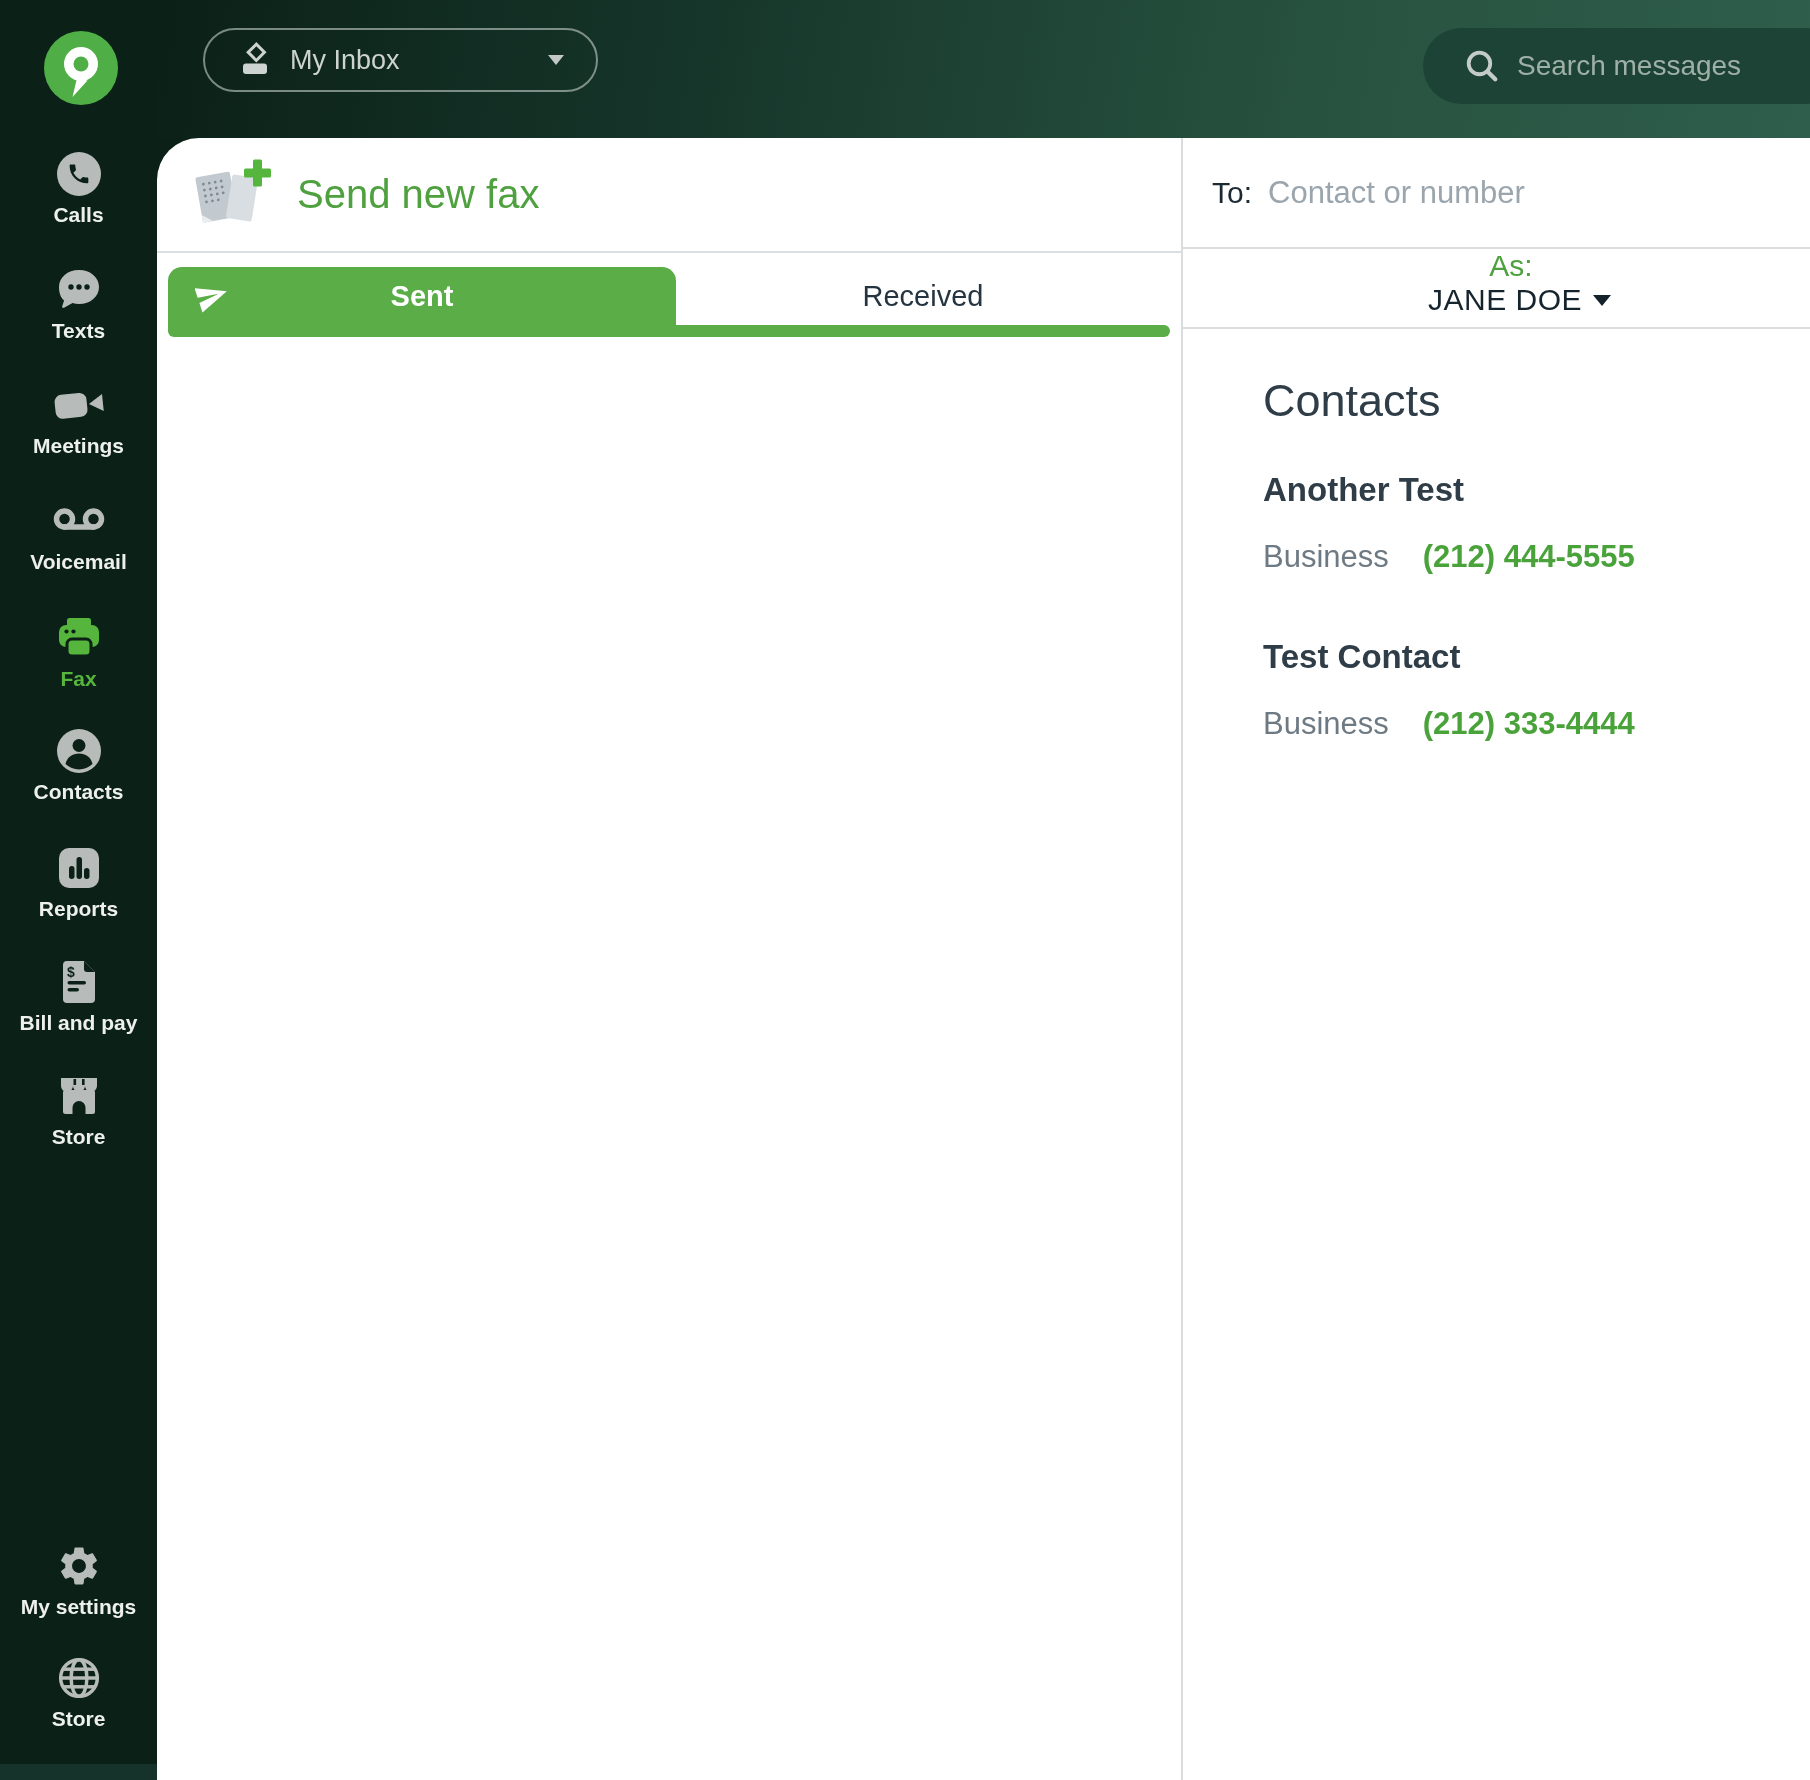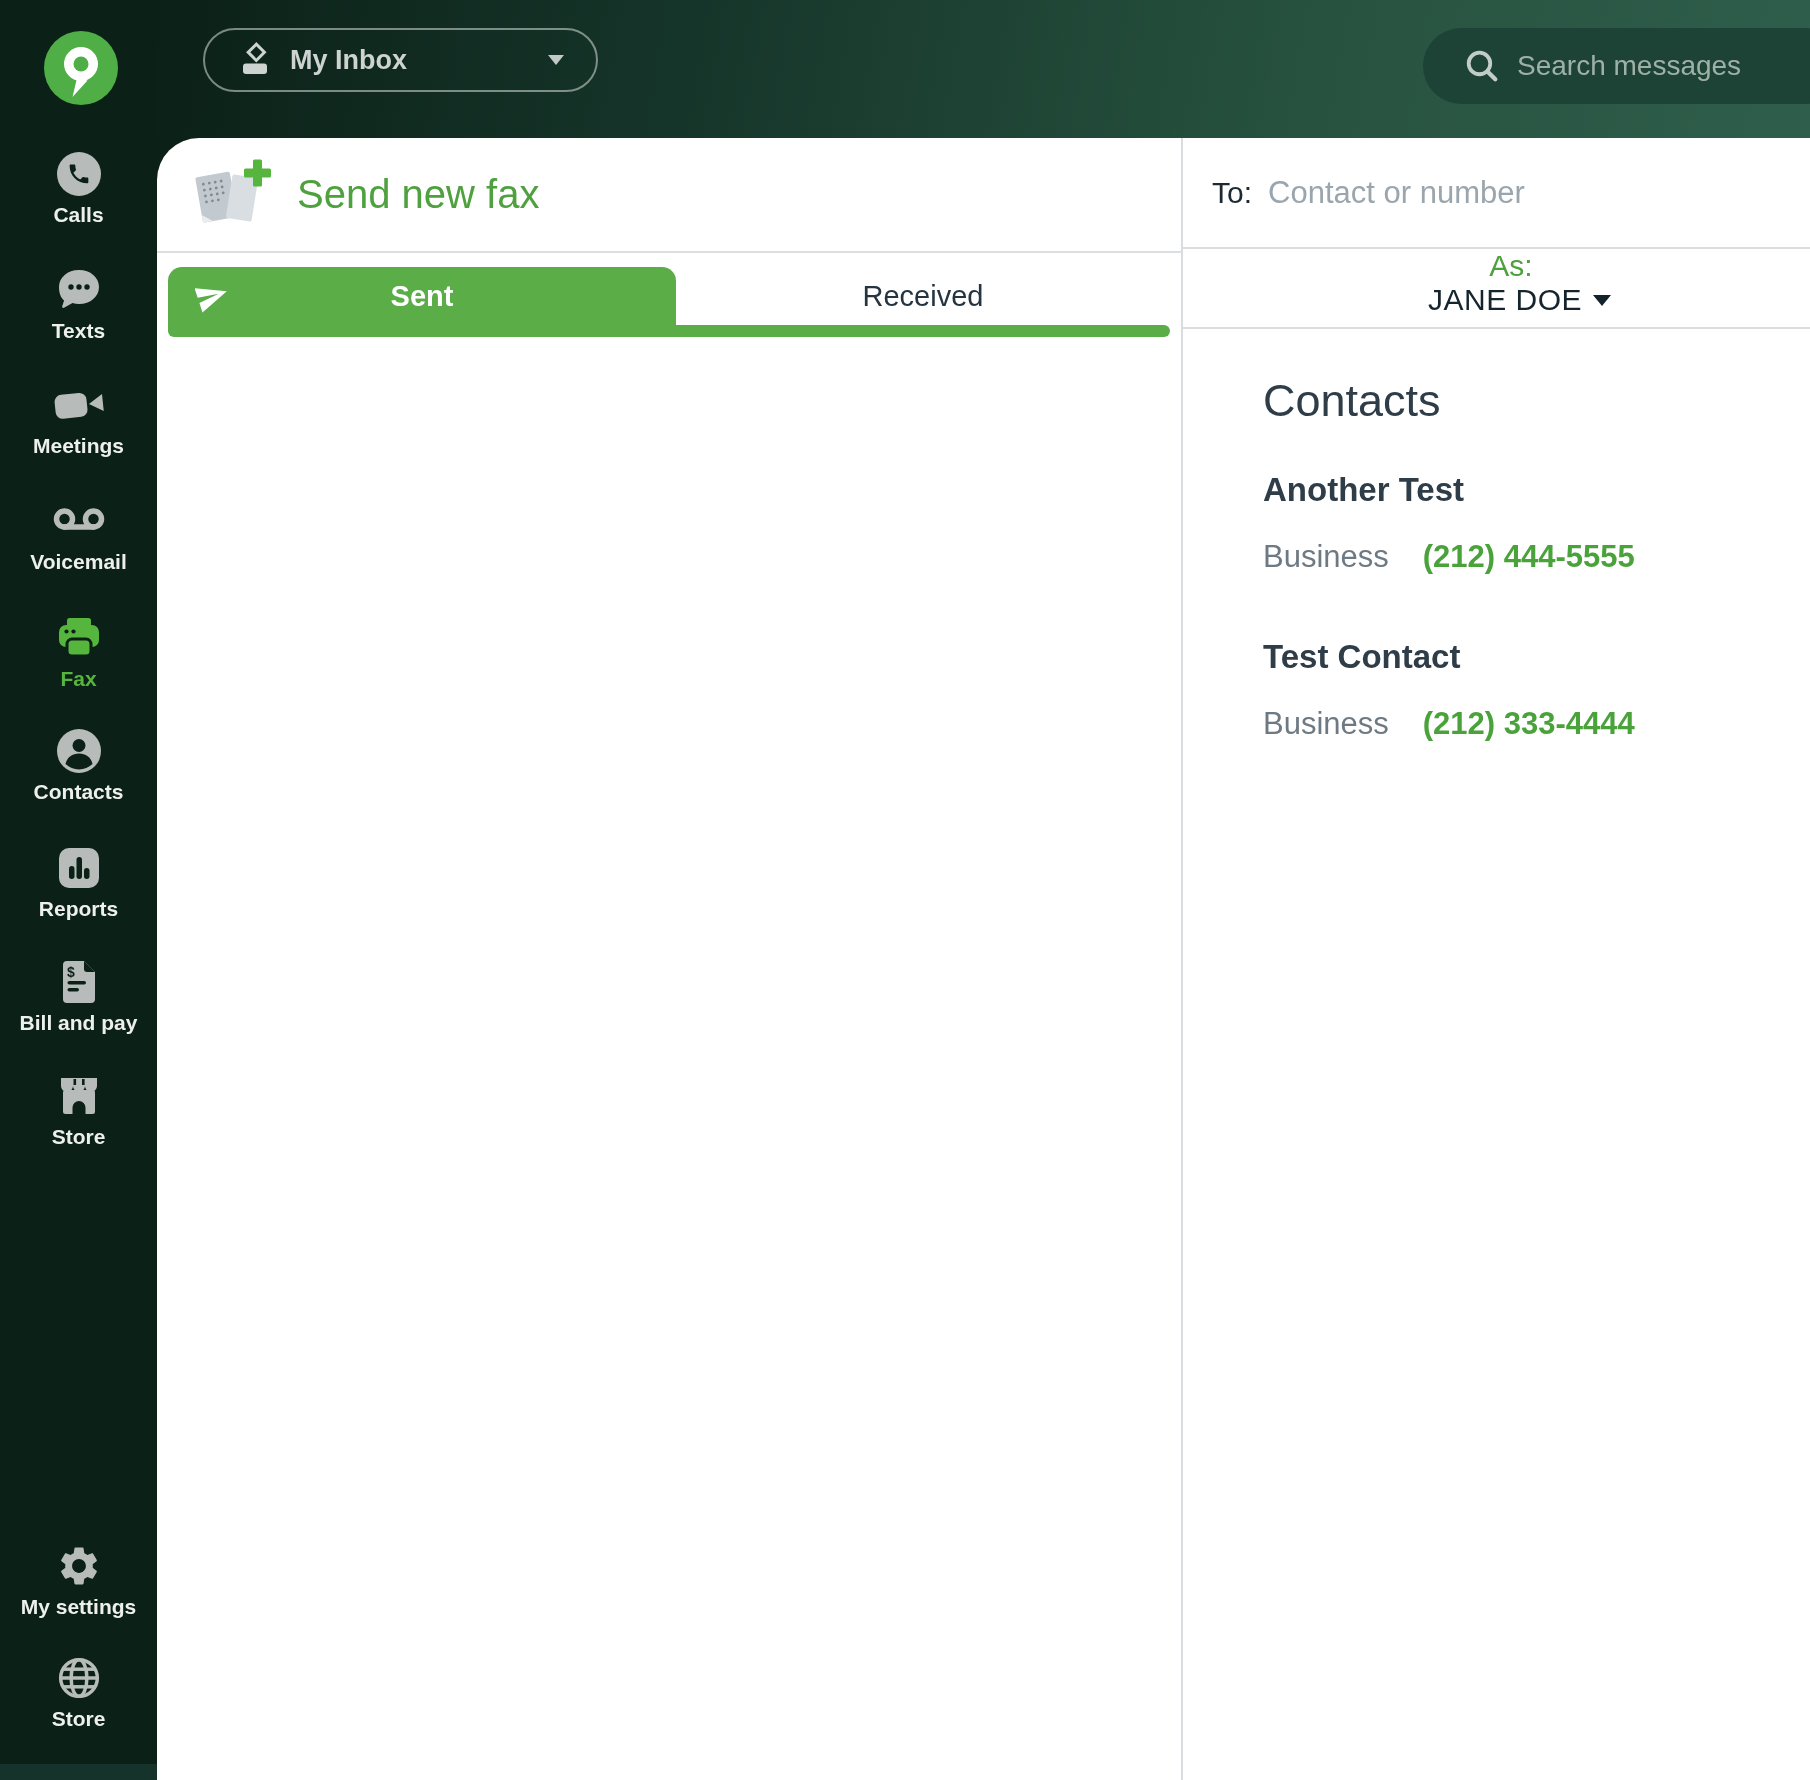--- a/index.html
+++ b/index.html
@@ -12,21 +12,21 @@
   .topbar{
     position:absolute;left:0;top:0;width:1810px;height:138px;
     background:linear-gradient(100deg,#0b2017 8%,#16352a 38%,#27523f 72%,#2f5e4c 100%);
   }
   .inbox-pill{
     position:absolute;left:203px;top:28px;width:395px;height:64px;
     border:2px solid rgba(214,223,219,0.55);border-radius:34px;
     display:flex;align-items:center;box-sizing:border-box;cursor:pointer;
   }
   .inbox-pill .ibx-icon{margin-left:32px;width:36px;height:36px;flex:none;}
-  .inbox-pill .ibx-label{margin-left:17px;font-size:27px;color:#ccd3d0;font-weight:bold;}
+  .inbox-pill .ibx-label{margin-left:17px;font-size:27px;color:#ccd3d0;}
   .inbox-pill .caret{
     margin-left:auto;margin-right:32px;width:0;height:0;
     border-left:8px solid transparent;border-right:8px solid transparent;
     border-top:10px solid #c2c9c6;
   }
   .search-pill{
     position:absolute;left:1423px;top:28px;width:420px;height:76px;
     background:#1d4337;border-radius:38px;display:flex;align-items:center;
   }
   .search-pill svg{margin-left:40px;width:38px;height:38px;flex:none;}

